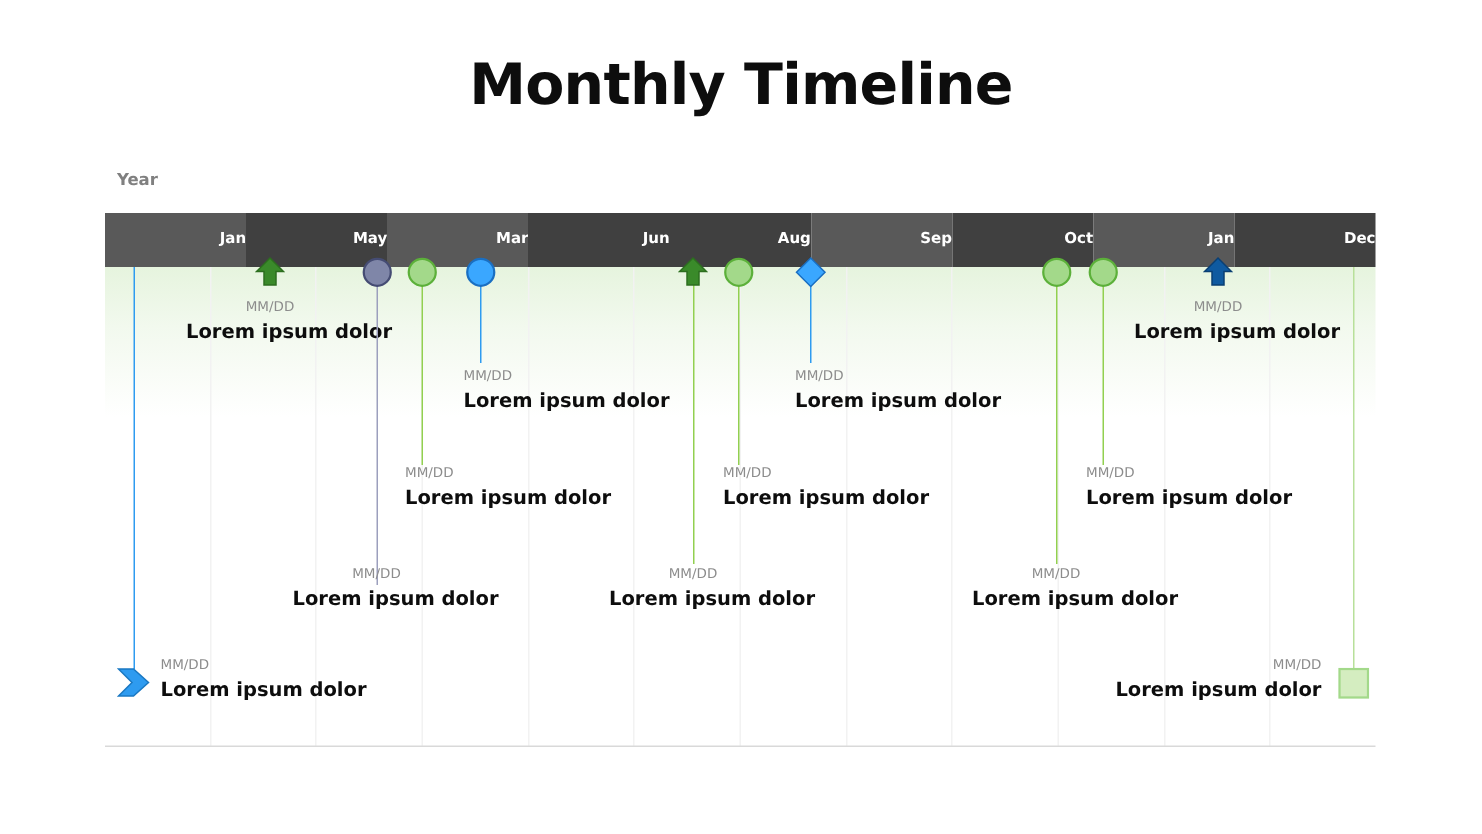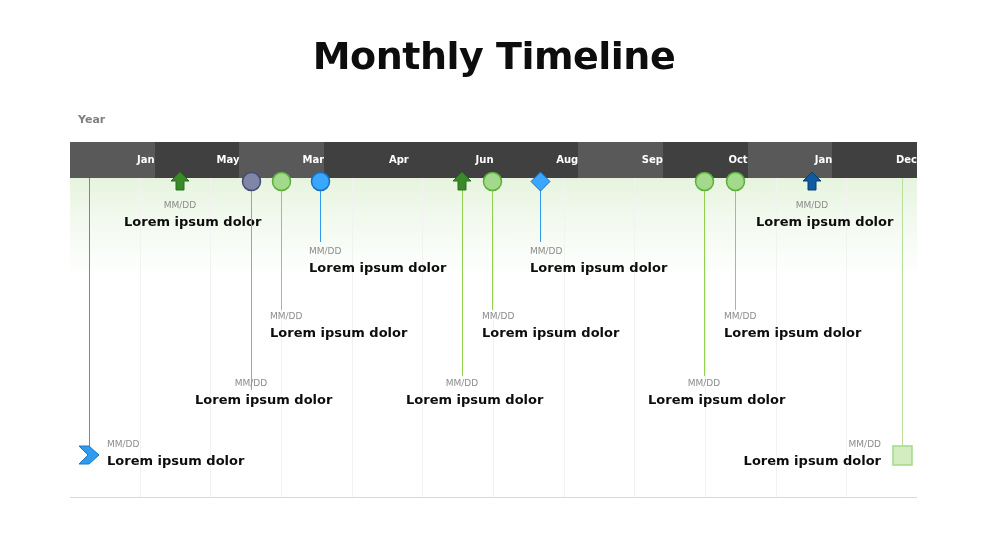--- a/index.html
+++ b/index.html
@@ -41,21 +41,20 @@
       <div class="col"></div>
       <div class="col"></div>
       <div class="col"></div>
       <div class="col"></div>
       <div class="col"></div>
   </div>
   <div class="band">
     <div class="month light">Jan</div>
     <div class="month dark">May</div>
     <div class="month light">Mar</div>
-    <div class="month dark">Apr</div>
     <div class="month dark">Jun</div>
     <div class="month dark">Aug</div>
     <div class="month light">Sep</div>
     <div class="month dark">Oct</div>
     <div class="month light">Jan</div>
     <div class="month dark">Dec</div>
   </div>
   <div class="baseline"></div>
 
   <div class="stem" style="left:19px; top:36px; height:268px; background:#2e9bf0;"></div>

